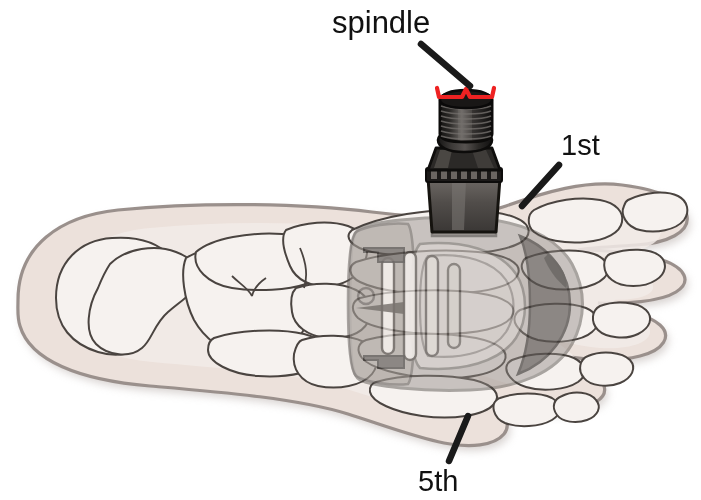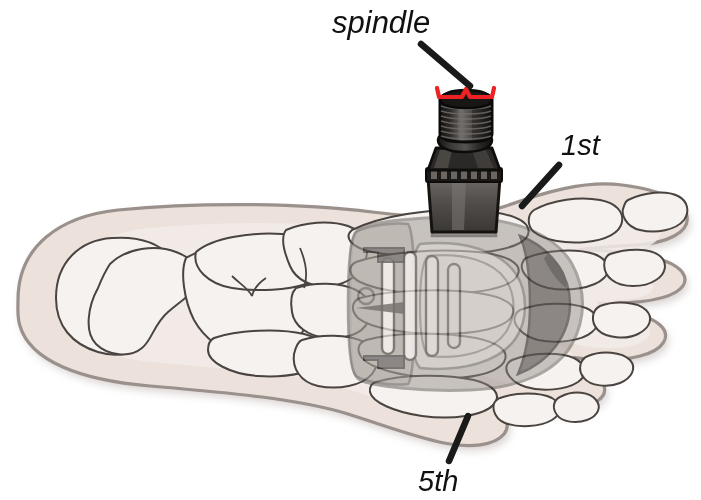--- a/index.html
+++ b/index.html
@@ -12,21 +12,20 @@
     width: 701px;
     height: 500px;
     overflow: hidden;
     font-family: "Liberation Sans", sans-serif;
   }
   #figure-root {
     position: relative;
     width: 675px;
     height: 500px;
     background: #ffffff;
-    font-style: italic;
   }
   #figure-svg {
     position: absolute;
     left: 0;
     top: 0;
     width: 701px;
     height: 500px;
     display: block;
   }
   .label-text {

